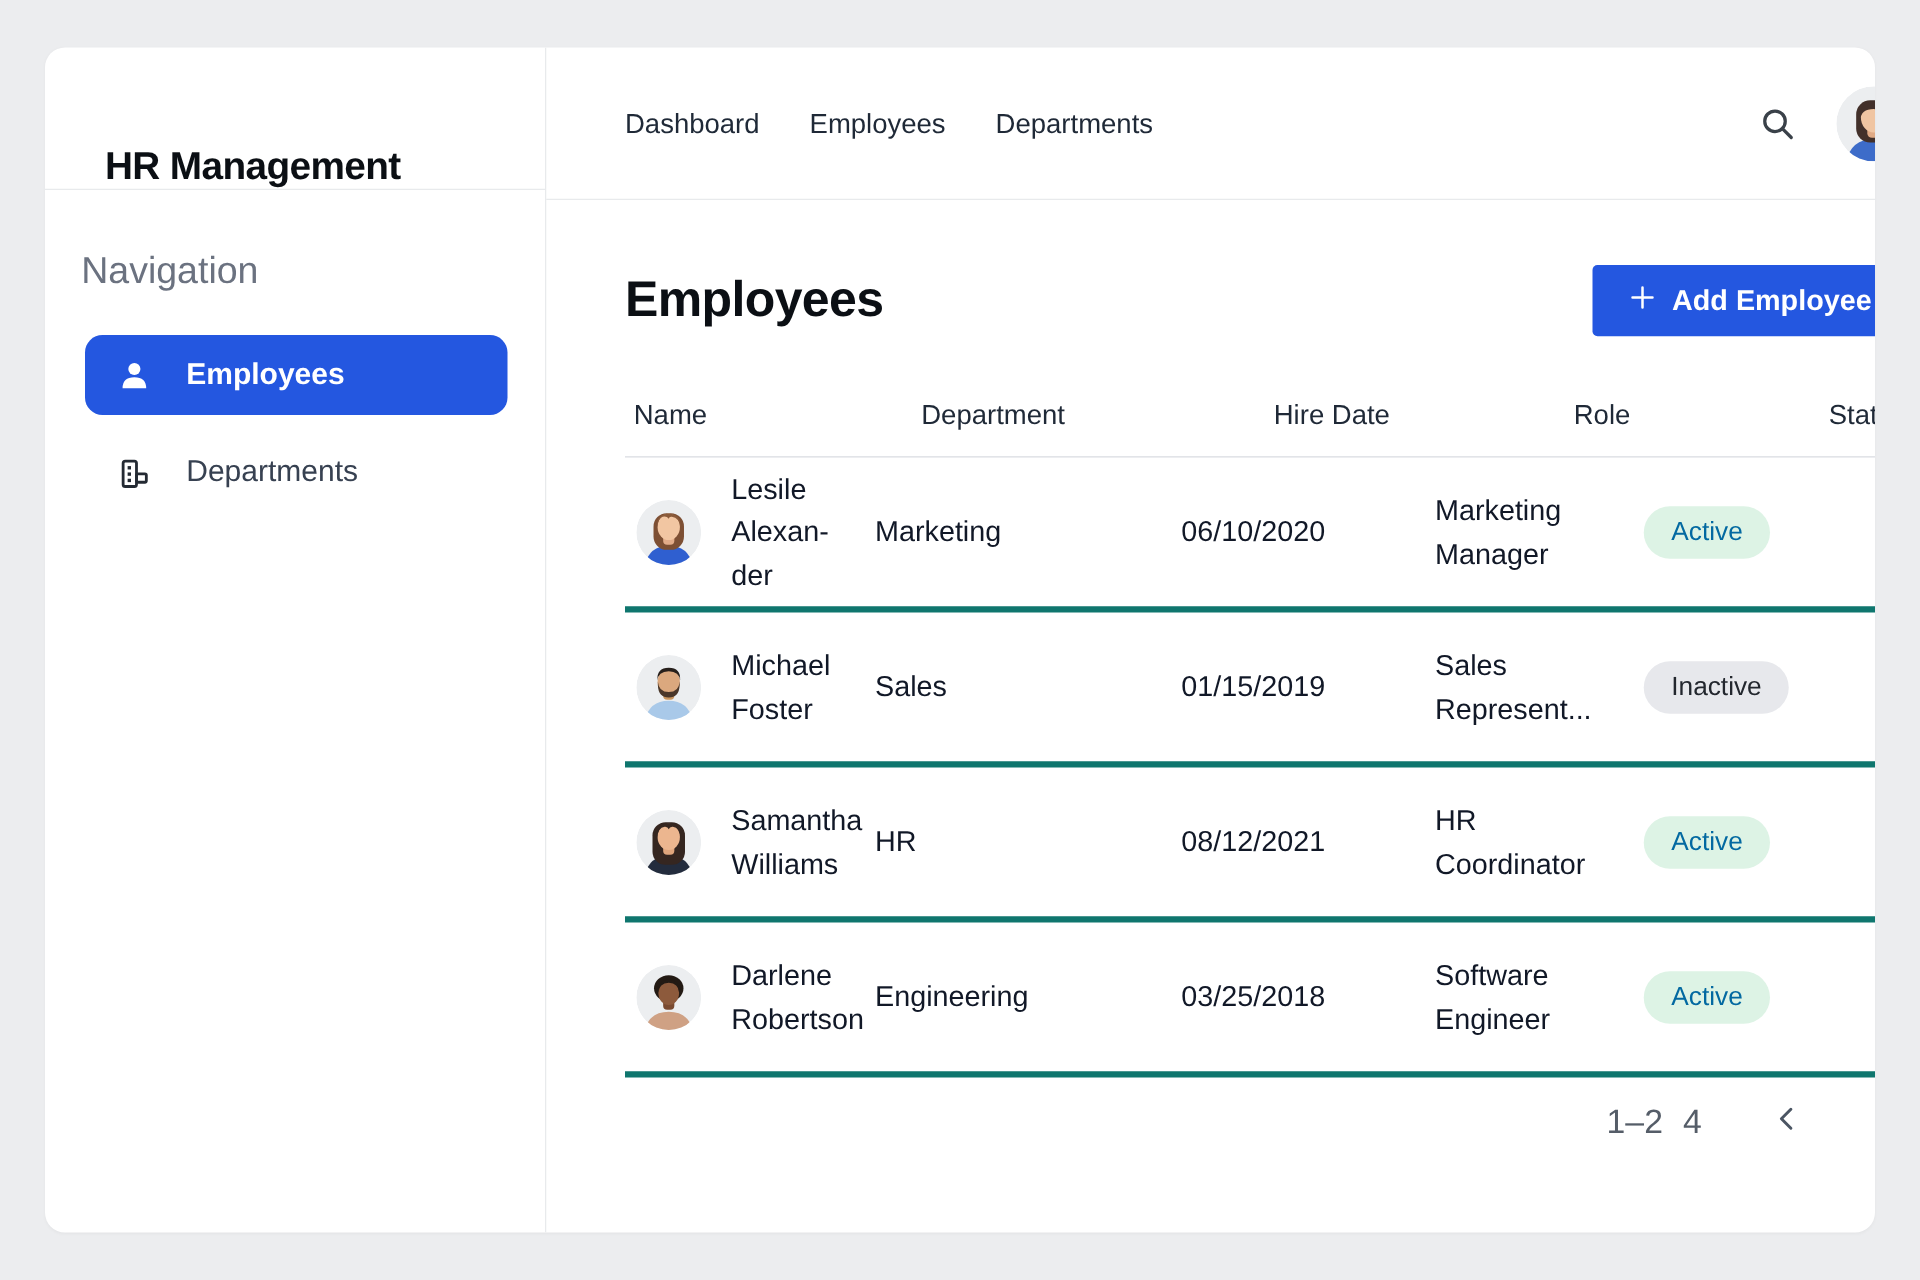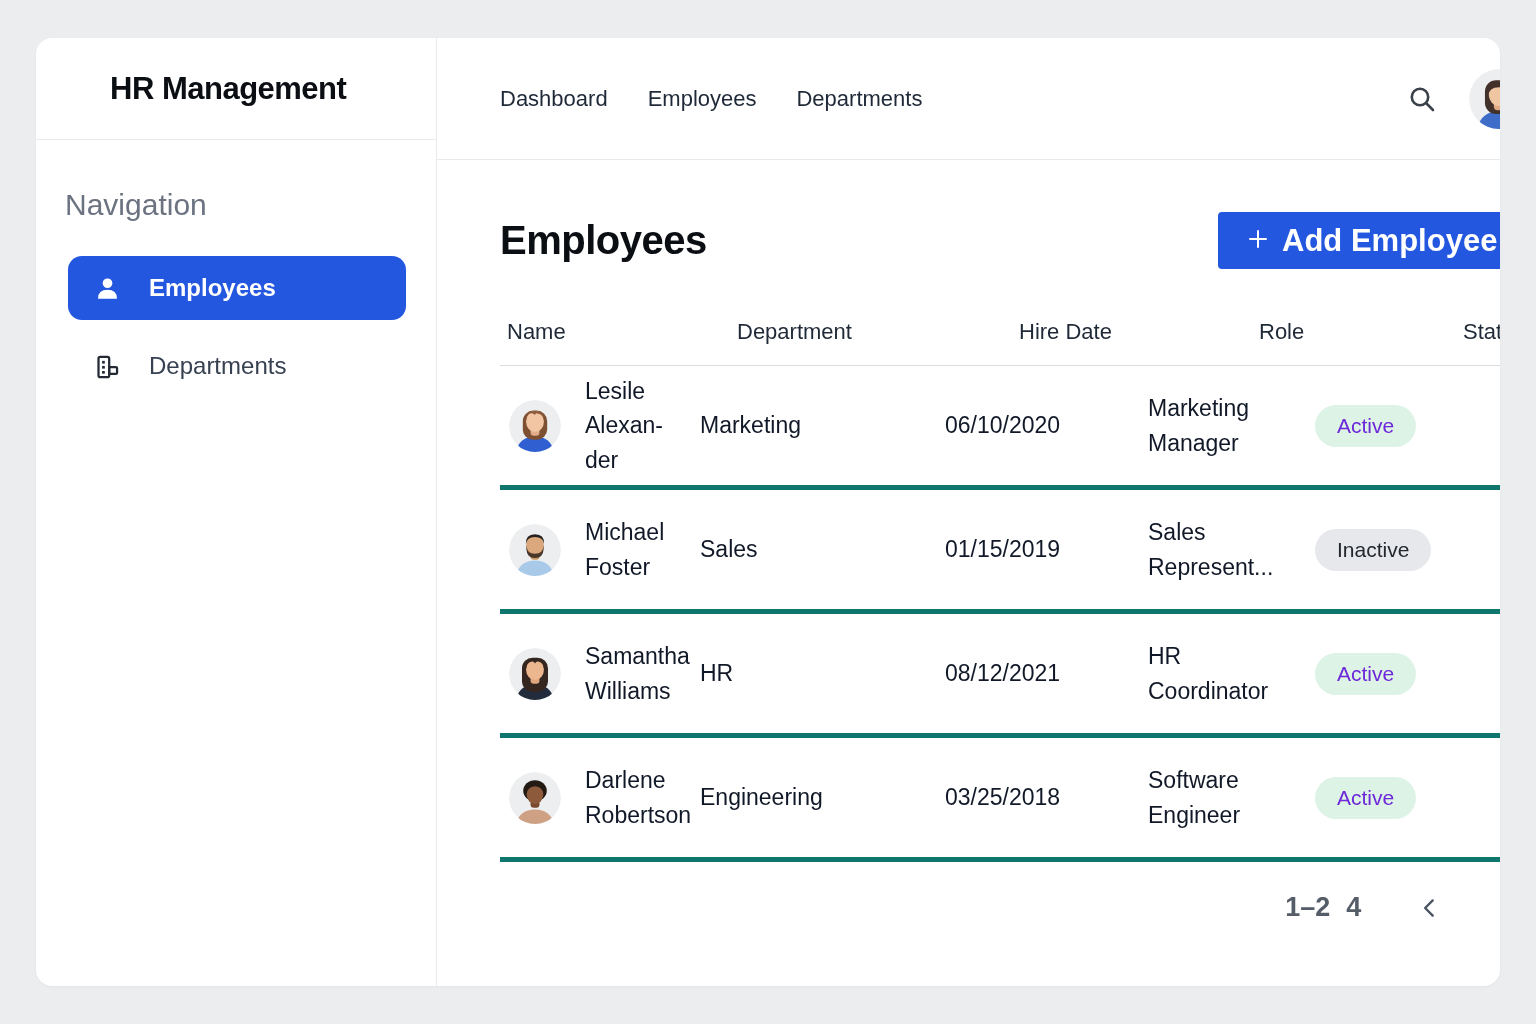--- a/index.html
+++ b/index.html
@@ -5,21 +5,21 @@
   * { margin:0; padding:0; box-sizing:border-box; }
   html,body { width:1536px; height:1024px; overflow:hidden; }
   body { background:#ecedef; font-family:"Liberation Sans","DejaVu Sans",sans-serif; color:#111827; }
 
   .card { position:absolute; left:36px; top:38px; width:1464px; height:948px;
           background:#ffffff; border-radius:16px; display:flex;
           box-shadow:0 1px 3px rgba(0,0,0,0.04); overflow:hidden; }
 
   
   .left-col { width:401px; flex:none; border-right:1px solid #e8eaec; display:flex; flex-direction:column; }
-  .brand { height:102px; flex:none; border-bottom:1px solid #e8eaec; display:flex; align-items:center; padding-left:74px; }
+  .brand { height:114px; flex:none; border-bottom:1px solid #e8eaec; display:flex; align-items:flex-end; padding-left:48px; }
   .brand h1 { font-size:31px; font-weight:700; letter-spacing:-0.5px; color:#0b0f14; }
 
   .side-nav { padding-top:48px; }
   .side-heading { padding-left:29px; font-size:30px; color:#6b7280; margin-bottom:34px; }
   .side-item { display:flex; align-items:center; gap:28px; height:64px; margin:0 30px 14px 32px;
                padding-left:26px; border-radius:14px; font-size:24px; color:#374151; cursor:pointer; }
   .side-item.active { background:#2457e0; color:#ffffff; font-weight:600; }
   .side-item .ic { width:27px; height:27px; flex:none; display:flex; align-items:center; justify-content:center; }
 
   
@@ -29,40 +29,40 @@
   .topnav { display:flex; gap:40px; font-size:22px; color:#1f2937; }
   .topnav .nav-item { cursor:pointer; }
   .topbar-right { margin-left:auto; display:flex; align-items:center; gap:32px; }
   .search-btn { width:30px; height:30px; cursor:pointer; }
   .avatar-lg { width:60px; height:60px; border-radius:50%; overflow:hidden; cursor:pointer; flex:none; }
 
   .main { padding:52px 56px 0 63px; flex:1; display:flex; flex-direction:column; }
   .main-head { display:flex; align-items:center; }
   .page-title { font-size:40px; font-weight:700; letter-spacing:-0.5px; color:#0b0f14; }
   .add-btn { margin-left:auto; height:57px; padding:0 28px; background:#2457e0; color:#fff; border:none;
-             border-radius:4px; font-size:31px; font-weight:600; font-family:inherit;
+             border-radius:4px; font-size:23px; font-weight:600; font-family:inherit;
              display:flex; align-items:center; gap:12px; cursor:pointer; }
 
   .trow { display:grid; grid-template-columns:200px 245px 203px 167px 1fr; align-items:center; }
   .table-head { margin-top:50px; padding-bottom:20px; border-bottom:1px solid #d9dce1;
                 font-size:22px; font-weight:500; color:#1f2937;gap:37px; }
   .table-head .th:first-child { padding-left:7px; }
 
   .data-row { height:124px; border-bottom:5px solid #0f766e; font-size:23px; color:#111827; cursor:pointer; }
   .name-cell { display:flex; align-items:center; gap:24px; padding-left:9px; }
   .avatar-sm { width:52px; height:52px; border-radius:50%; overflow:hidden; flex:none; }
   .name-text { max-width:94px; line-height:1.5; }
   .role-text { max-width:152px; line-height:1.5; }
 
   .badge { display:inline-block; padding:9px 22px; border-radius:999px; font-size:21px; font-weight:500; }
-  .badge-active { background:#ddf3e5; color:#6d28d9; }
+  .badge-active { background:#ddf3e5; color:#0369a1; }
   .badge-inactive { background:#e7e8ec; color:#23272e; }
 
-  .pager { display:flex; align-items:center; justify-content:flex-end; gap:16px; margin-top:30px;
-           font-size:27px; color:#555d68;font-weight:bold; }
+  .pager { display:flex; justify-content:flex-end; gap:16px; margin-top:20px;
+           font-size:27px; color:#555d68; }
   .pager .chev { width:26px; height:26px; margin-left:40px; cursor:pointer; }
 </style>
 </head>
 <body>
 
 <div class="card">
 
   <div class="left-col">
     <div class="brand">
       <h1>HR Management</h1>

